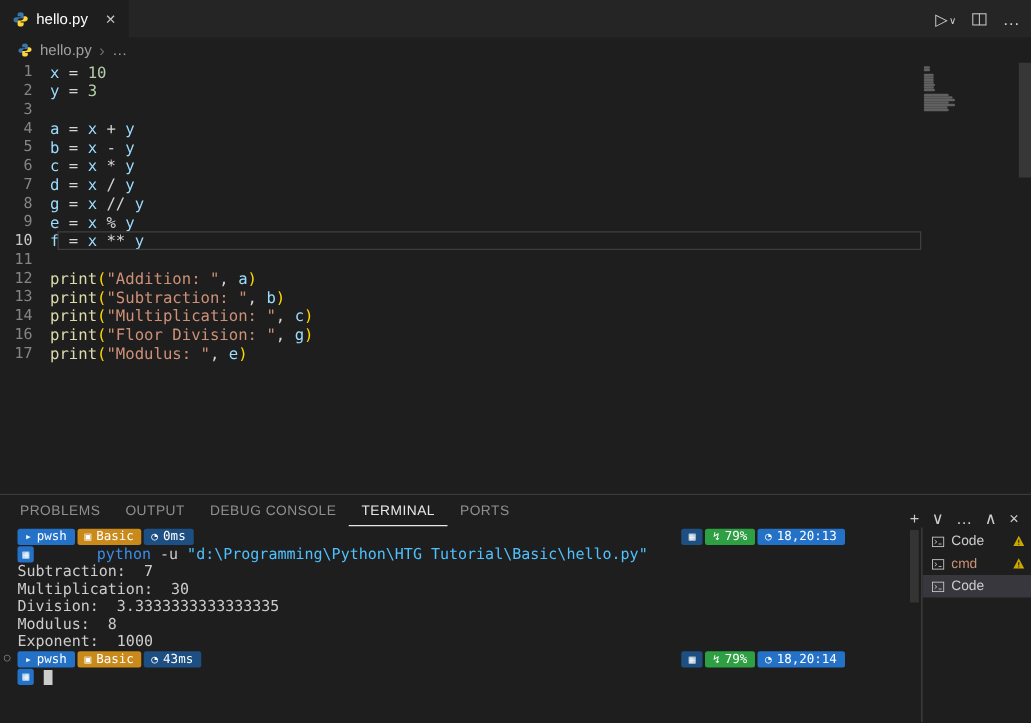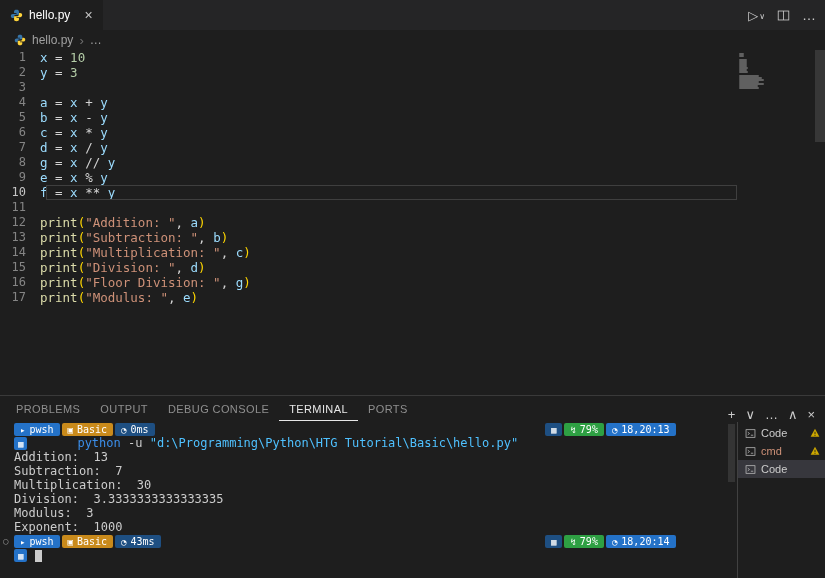--- a/index.html
+++ b/index.html
@@ -131,21 +131,20 @@
         <div class="code-line"><span class="line-number">5</span><span class="line-content"><span class="tok-v">b</span><span class="tok-o"> = </span><span class="tok-v">x</span><span class="tok-o"> - </span><span class="tok-v">y</span></span></div>
         <div class="code-line"><span class="line-number">6</span><span class="line-content"><span class="tok-v">c</span><span class="tok-o"> = </span><span class="tok-v">x</span><span class="tok-o"> * </span><span class="tok-v">y</span></span></div>
         <div class="code-line"><span class="line-number">7</span><span class="line-content"><span class="tok-v">d</span><span class="tok-o"> = </span><span class="tok-v">x</span><span class="tok-o"> / </span><span class="tok-v">y</span></span></div>
         <div class="code-line"><span class="line-number">8</span><span class="line-content"><span class="tok-v">g</span><span class="tok-o"> = </span><span class="tok-v">x</span><span class="tok-o"> // </span><span class="tok-v">y</span></span></div>
         <div class="code-line"><span class="line-number">9</span><span class="line-content"><span class="tok-v">e</span><span class="tok-o"> = </span><span class="tok-v">x</span><span class="tok-o"> % </span><span class="tok-v">y</span></span></div>
         <div class="code-line current"><span class="line-number">10</span><span class="line-content"><span class="tok-v">f</span><span class="tok-o"> = </span><span class="tok-v">x</span><span class="tok-o"> ** </span><span class="tok-v">y</span></span></div>
         <div class="code-line"><span class="line-number">11</span><span class="line-content"></span></div>
         <div class="code-line"><span class="line-number">12</span><span class="line-content"><span class="tok-f">print</span><span class="tok-p">(</span><span class="tok-s">"Addition: "</span><span class="tok-o">, </span><span class="tok-v">a</span><span class="tok-p">)</span></span></div>
         <div class="code-line"><span class="line-number">13</span><span class="line-content"><span class="tok-f">print</span><span class="tok-p">(</span><span class="tok-s">"Subtraction: "</span><span class="tok-o">, </span><span class="tok-v">b</span><span class="tok-p">)</span></span></div>
         <div class="code-line"><span class="line-number">14</span><span class="line-content"><span class="tok-f">print</span><span class="tok-p">(</span><span class="tok-s">"Multiplication: "</span><span class="tok-o">, </span><span class="tok-v">c</span><span class="tok-p">)</span></span></div>
-        <div class="code-line"><span class="line-number">15</span><span class="line-content"><span class="tok-f">print</span><span class="tok-p">(</span><span class="tok-s">"Division: "</span><span class="tok-o">, </span><span class="tok-v">d</span><span class="tok-p">)</span></span></div>
         <div class="code-line"><span class="line-number">16</span><span class="line-content"><span class="tok-f">print</span><span class="tok-p">(</span><span class="tok-s">"Floor Division: "</span><span class="tok-o">, </span><span class="tok-v">g</span><span class="tok-p">)</span></span></div>
         <div class="code-line"><span class="line-number">17</span><span class="line-content"><span class="tok-f">print</span><span class="tok-p">(</span><span class="tok-s">"Modulus: "</span><span class="tok-o">, </span><span class="tok-v">e</span><span class="tok-p">)</span></span></div>
       </div>
     <div class="minimap" id="minimap">
         <div class="mm-bar" style="width: 5.4px;"></div>
         <div class="mm-bar" style="width: 4.5px;"></div>
         <div class="mm-bar" style="width: 0px; background: transparent;"></div>
         <div class="mm-bar" style="width: 8.1px;"></div>
         <div class="mm-bar" style="width: 8.1px;"></div>
         <div class="mm-bar" style="width: 8.1px;"></div>
@@ -179,25 +178,24 @@
           <span class="panel-action">∨</span>
           <span class="panel-action">…</span>
           <span class="panel-action">∧</span>
           <span class="panel-action">×</span>
         </div>
     </div>
     <div class="terminal" id="terminal">
       <div class="t-scroll"></div>
     <div class="t-line"><span class="tbadge" style="background: rgb(36, 114, 200);"><span class="b-icon">▸</span><span>pwsh</span></span><span class="tbadge" style="background: rgb(201, 138, 27);"><span class="b-icon">▣</span><span>Basic</span></span><span class="tbadge" style="background: rgb(30, 79, 130);"><span class="b-icon">◔</span><span>0ms</span></span><span class="t-right"><span class="tbadge" style="background: rgb(30, 79, 130);"><span class="b-icon">▦</span></span><span class="tbadge" style="background: rgb(46, 160, 67);"><span class="b-icon">↯</span><span>79%</span></span><span class="tbadge" style="background: rgb(36, 114, 200);"><span class="b-icon">◔</span><span>18,20:13</span></span></span></div>
         <div class="t-line"><span class="cmd-mark">▦</span><span class="seg-py">python</span><span class="seg-plain"> -u </span><span class="seg-path">"d:\Programming\Python\HTG Tutorial\Basic\hello.py"</span></div>
-        <div class="t-line"><span>Addition:  13</span></div>
         <div class="t-line"><span>Subtraction:  7</span></div>
         <div class="t-line"><span>Multiplication:  30</span></div>
         <div class="t-line"><span>Division:  3.3333333333333335</span></div>
-        <div class="t-line"><span>Modulus:  3</span></div>
+        <div class="t-line"><span>Modulus:  8</span></div>
         <div class="t-line"><span>Exponent:  1000</span></div>
         <div class="t-line"><span class="t-gutter">○</span><span class="tbadge" style="background: rgb(36, 114, 200);"><span class="b-icon">▸</span><span>pwsh</span></span><span class="tbadge" style="background: rgb(201, 138, 27);"><span class="b-icon">▣</span><span>Basic</span></span><span class="tbadge" style="background: rgb(30, 79, 130);"><span class="b-icon">◔</span><span>43ms</span></span><span class="t-right"><span class="tbadge" style="background: rgb(30, 79, 130);"><span class="b-icon">▦</span></span><span class="tbadge" style="background: rgb(46, 160, 67);"><span class="b-icon">↯</span><span>79%</span></span><span class="tbadge" style="background: rgb(36, 114, 200);"><span class="b-icon">◔</span><span>18,20:14</span></span></span></div>
         <div class="t-line"><span class="cmd-mark">▦</span><span class="t-cursor"></span></div>
       </div>
     <div class="sessions" id="sessions">
         <div class="session-row">
           <span style="display: flex;">
             <svg width="11" height="11" viewBox="0 0 16 16">
               <rect x="1.5" y="2.5" width="13" height="11" fill="none" stroke="#cccccc"></rect>
               <path d="M4 6l2.5 2L4 10" fill="none" stroke="#cccccc"></path>

